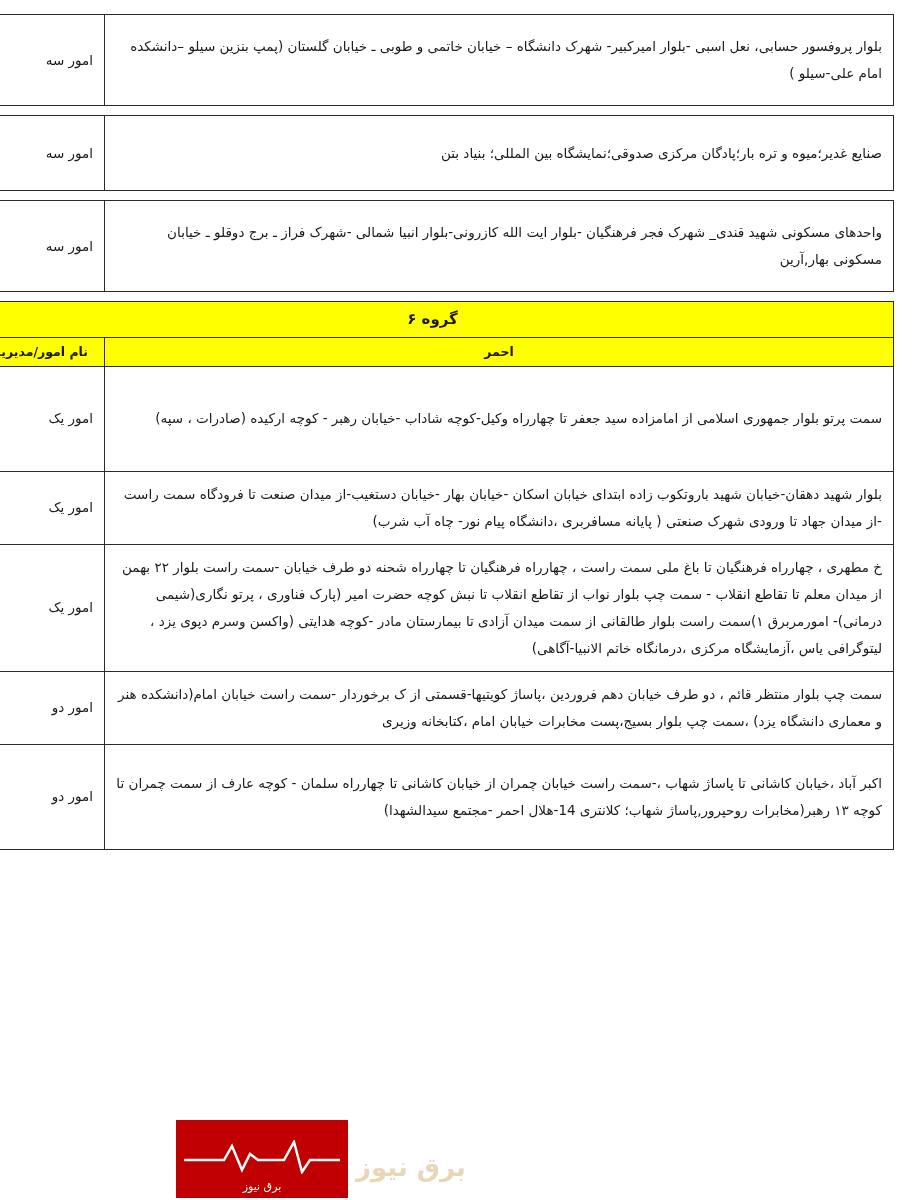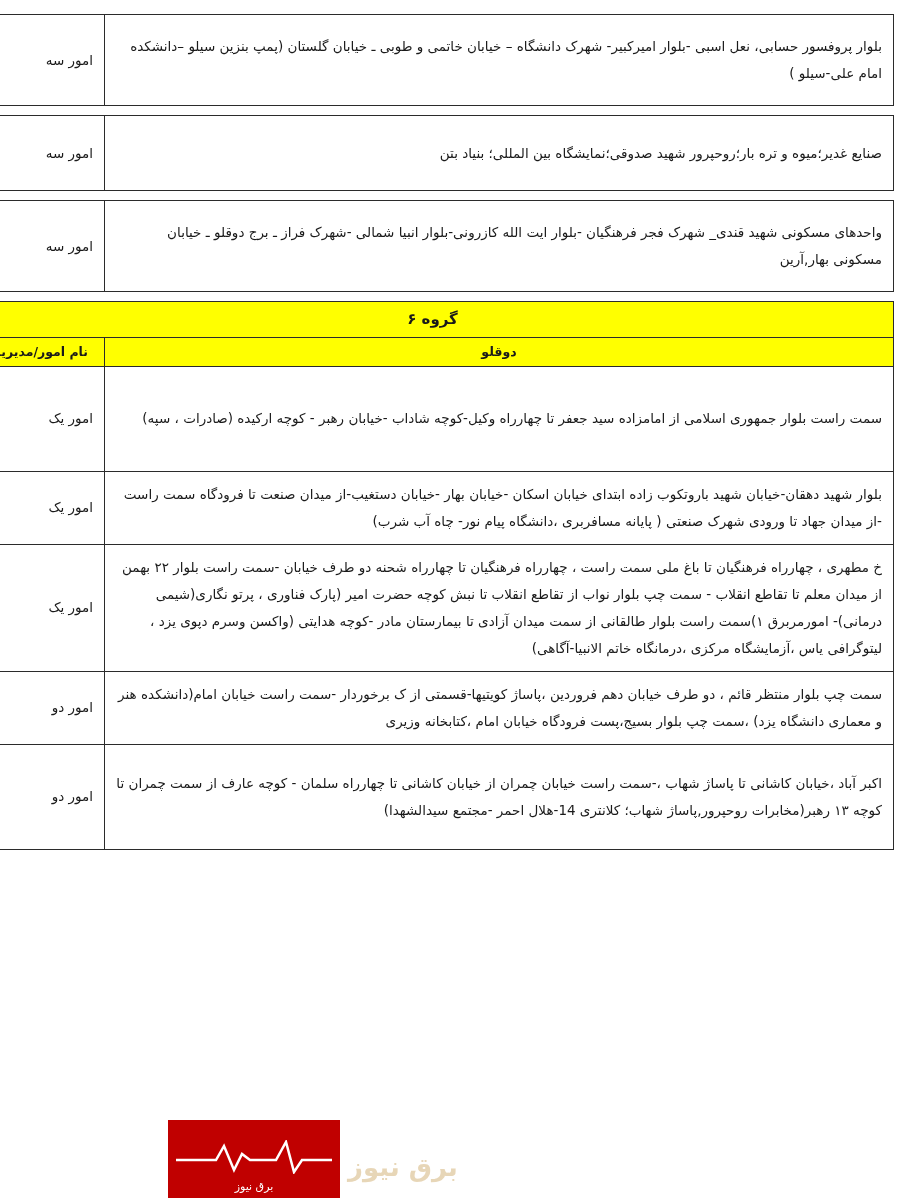--- a/index.html
+++ b/index.html
@@ -63,21 +63,21 @@
   tr.spacer-row td {
     border: none;
     height: 9px;
     padding: 0;
   }
   .tall-1 { height: 72px; }
   .tall-2 { height: 56px; }
   .tall-3 { height: 86px; }
   .watermark-wrap {
     position: absolute;
-    left: 0;
+    left: 8px;
     right: 0;
     bottom: 0;
     height: 86px;
     pointer-events: none;
   }
   .wm-logo-red {
     position: absolute;
     left: 168px;
     bottom: 2px;
     width: 172px;
@@ -124,21 +124,21 @@
       <tr>
         <td class="addr-cell tall-1">بلوار پروفسور حسابی، نعل اسبی -بلوار امیرکبیر-  شهرک دانشگاه – خیابان خاتمی و طوبی ـ خیابان گلستان (پمپ بنزین سیلو –دانشکده امام علی-سیلو )</td>
         <td class="mgmt-cell">امور سه</td>
       </tr>
       <tr class="spacer-row">
         <td></td>
         <td></td>
       </tr>
 
       <tr>
-        <td class="addr-cell tall-2">صنایع غدیر؛میوه و تره بار؛روحپرور شهید صدوقی؛نمایشگاه بین المللی؛ بنیاد بتن</td>
+        <td class="addr-cell tall-2">صنایع غدیر؛میوه و تره بار؛پادگان مرکزی صدوقی؛نمایشگاه بین المللی؛ بنیاد بتن</td>
         <td class="mgmt-cell">امور سه</td>
       </tr>
       <tr class="spacer-row">
         <td></td>
         <td></td>
       </tr>
 
       <tr>
         <td class="addr-cell tall-1">واحدهای مسکونی شهید قندی_ شهرک فجر فرهنگیان -بلوار ایت الله کازرونی-بلوار انبیا شمالی -شهرک فراز ـ برج دوقلو ـ خیابان مسکونی بهار,آرین</td>
         <td class="mgmt-cell">امور سه</td>
@@ -146,41 +146,41 @@
       <tr class="spacer-row">
         <td></td>
         <td></td>
       </tr>
 
       <tr class="group-header">
         <td colspan="2">گروه ۶</td>
       </tr>
 
       <tr class="col-header">
-        <td class="addr-cell">دوقلو</td>
+        <td class="addr-cell">احمر</td>
         <td class="mgmt-cell">نام امور/مدیریت</td>
       </tr>
 
       <tr>
-        <td class="addr-cell tall-3">سمت راست بلوار جمهوری اسلامی از امامزاده سید جعفر تا چهارراه وکیل-کوچه شاداب -خیابان رهبر - کوچه ارکیده (صادرات ، سپه)</td>
+        <td class="addr-cell tall-3">سمت پرتو بلوار جمهوری اسلامی از امامزاده سید جعفر تا چهارراه وکیل-کوچه شاداب -خیابان رهبر - کوچه ارکیده (صادرات ، سپه)</td>
         <td class="mgmt-cell">امور یک</td>
       </tr>
 
       <tr>
         <td class="addr-cell">بلوار شهید دهقان-خیابان  شهید باروتکوب زاده ابتدای خیابان اسکان -خیابان بهار -خیابان دستغیب-از میدان صنعت تا فرودگاه سمت راست -از میدان جهاد تا ورودی شهرک صنعتی ( پایانه مسافربری ،دانشگاه پیام نور- چاه آب شرب)</td>
         <td class="mgmt-cell">امور یک</td>
       </tr>
 
       <tr>
         <td class="addr-cell">خ مطهری ، چهارراه فرهنگیان تا باغ ملی سمت راست ، چهارراه فرهنگیان تا چهارراه شحنه دو طرف خیابان  -سمت راست بلوار ۲۲ بهمن از میدان معلم تا تقاطع انقلاب - سمت چپ بلوار نواب از تقاطع انقلاب تا نبش کوچه حضرت امیر (پارک فناوری ، پرتو نگاری(شیمی درمانی)- امورمربرق ۱)سمت راست بلوار طالقانی از سمت  میدان آزادی تا بیمارستان مادر -کوچه هدایتی (واکسن وسرم دپوی یزد ، لیتوگرافی یاس ،آزمایشگاه مرکزی ،درمانگاه خاتم الانبیا-آگاهی)</td>
         <td class="mgmt-cell">امور یک</td>
       </tr>
 
       <tr>
-        <td class="addr-cell">سمت چپ بلوار منتظر قائم ، دو طرف خیابان دهم فروردین ،پاساژ کویتیها-قسمتی از ک برخوردار -سمت راست خیابان امام(دانشکده هنر و معماری دانشگاه یزد) ،سمت چپ بلوار بسیج،پست فرودگاه خیابان امام ،کتابخانه وزیری</td>
+        <td class="addr-cell">سمت چپ بلوار منتظر قائم ، دو طرف خیابان دهم فروردین ،پاساژ کویتیها-قسمتی از ک برخوردار -سمت راست خیابان امام(دانشکده هنر و معماری دانشگاه یزد) ،سمت چپ بلوار بسیج،پست مخابرات خیابان امام ،کتابخانه وزیری</td>
         <td class="mgmt-cell">امور دو</td>
       </tr>
 
       <tr>
         <td class="addr-cell tall-3">اکبر آباد ،خیابان کاشانی تا پاساژ شهاب ،-سمت راست خیابان چمران از خیابان کاشانی تا چهارراه سلمان - کوچه عارف از سمت چمران تا کوچه ۱۳ رهبر(مخابرات روحپرور,پاساژ شهاب؛ کلانتری 14-هلال احمر -مجتمع سیدالشهدا)</td>
         <td class="mgmt-cell">امور دو</td>
       </tr>
 
     </tbody>
   </table>

